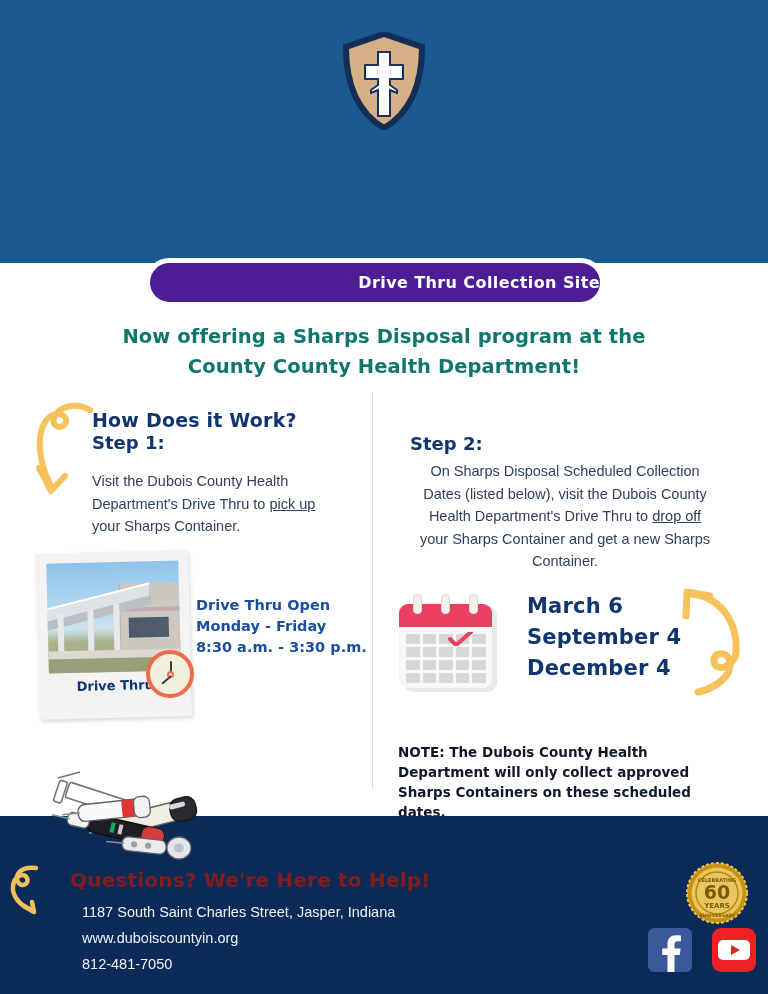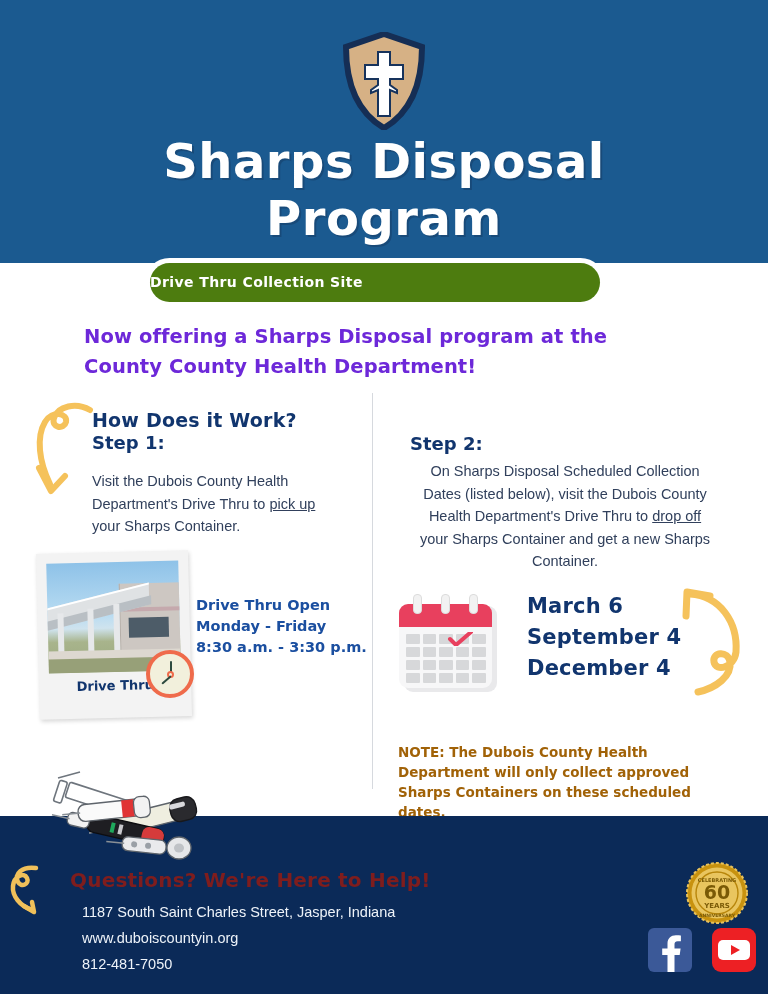--- a/index.html
+++ b/index.html
@@ -50,38 +50,38 @@
     position: absolute;
     left: 145px; top: 258px;
     width: 460px; height: 49px;
     background: #ffffff;
     border-radius: 26px;
   }
   .pill-inner {
     position: absolute;
     left: 150px; top: 263px;
     width: 450px; height: 39px;
-    background: #4d7c0f;
+    background: #4c1d95;
     border-radius: 22px;
     color: #ffffff;
     font-family: "DejaVu Sans", sans-serif;
     font-weight: bold;
-    font-size: 14px;
+    font-size: 16px;
     line-height: 39px;
-    text-align: left;
+    text-align: right;
     letter-spacing: .4px;
   }
 
   
   .subtitle {
     position: absolute;
     left: 84px; top: 322px;
     width: 600px;
-    text-align: left;
-    color: #6d28d9;
+    text-align: center;
+    color: #0f766e;
     font-family: "DejaVu Sans", sans-serif;
     font-weight: bold;
     font-size: 19.5px;
     line-height: 30px;
     letter-spacing: .1px;
   }
   .subtitle span { display: block; }
 
   
   .v-divider {
@@ -301,21 +301,21 @@
     font-size: 21px;
     line-height: 31px;
     letter-spacing: .2px;
   }
   .dates span { display: block; }
 
   .note {
     position: absolute;
     left: 398px; top: 742px;
     width: 330px;
-    color: #a16207;
+    color: #0f172a;
     font-family: "DejaVu Sans", sans-serif;
     font-weight: bold;
     font-size: 13.5px;
     line-height: 20px;
   }
 
   
   .footer-band {
     position: absolute;
     left: 0; top: 816px;
@@ -374,24 +374,20 @@
 
   <div class="header-band"></div>
 
   <div class="shield-wrap">
     <svg width="82" height="98" viewBox="0 0 82 98">
       <path d="M41 2 L79 15 C79 55 65 82 41 96 C17 82 3 55 3 15 Z" fill="#d6b185" stroke="#152e55" stroke-width="6"></path>
       <path d="M35 20 h12 v13 h13 v14 h-13 v6 l7 5 v3 l-7 -3 v26 h-12 v-26 l-7 3 v-3 l7 -5 v-6 h-13 v-14 h13 z" fill="#ffffff" stroke="#17335c" stroke-width="2"></path>
     </svg>
   </div>
 
-  <div class="title-block">
-    <span class="title-line">Sharps Disposal</span>
-    <span class="title-line">Program</span>
-  </div>
 
   <div class="pill-outer"></div>
   <div class="pill-inner">Drive Thru Collection Site</div>
 
   <div class="subtitle">
     <span>Now offering a Sharps Disposal program at the</span>
     <span>County County Health Department!</span>
   </div>
 
   <div class="v-divider"></div>

